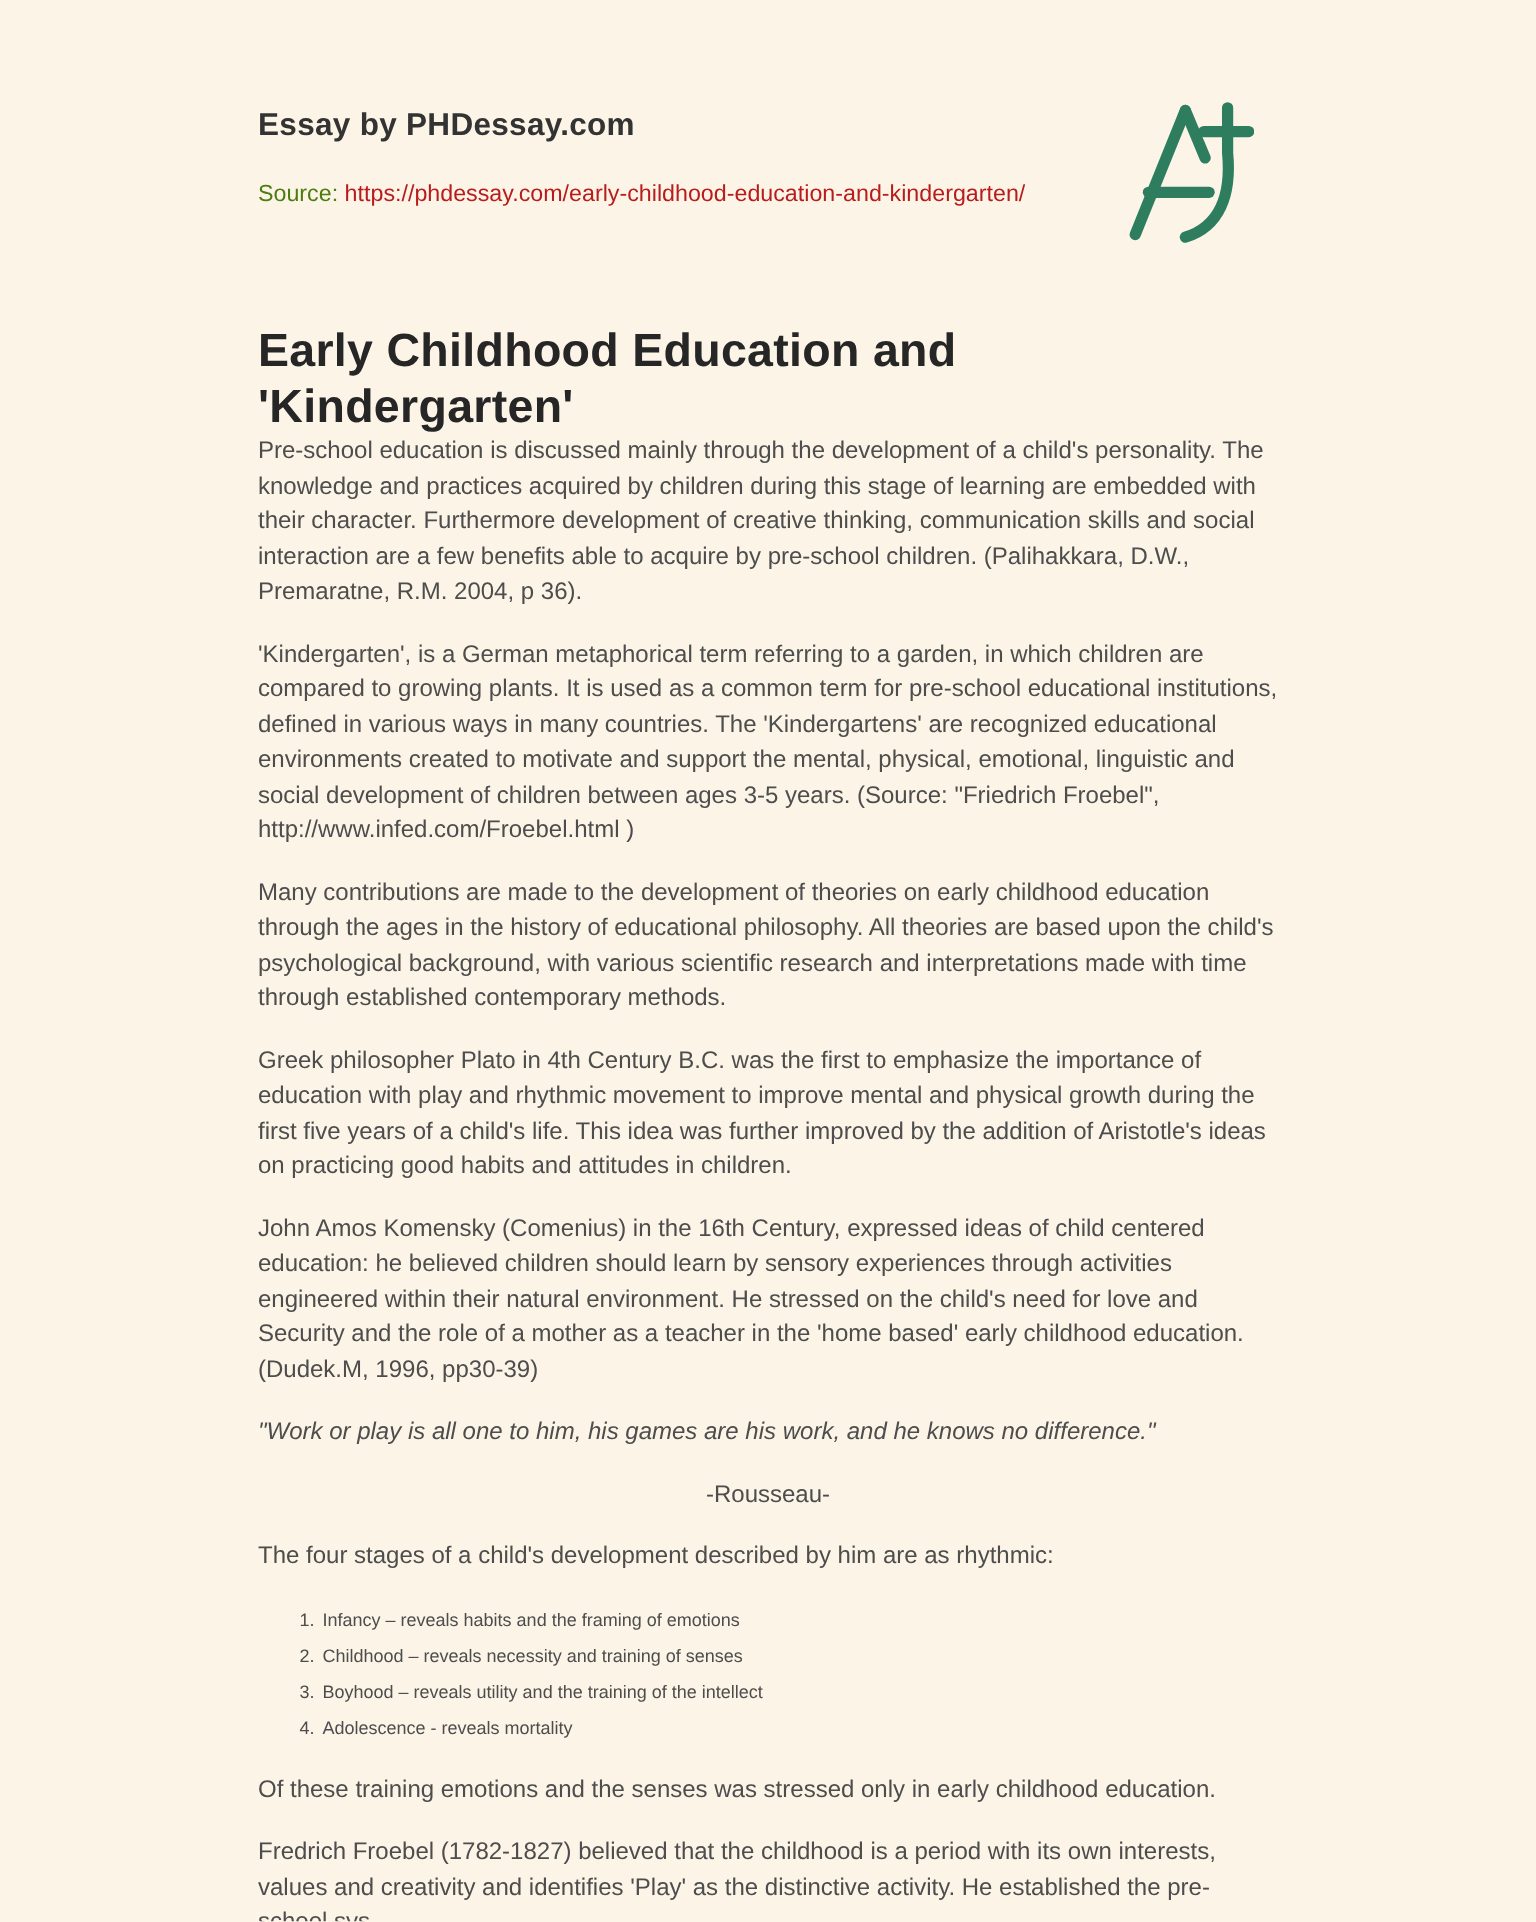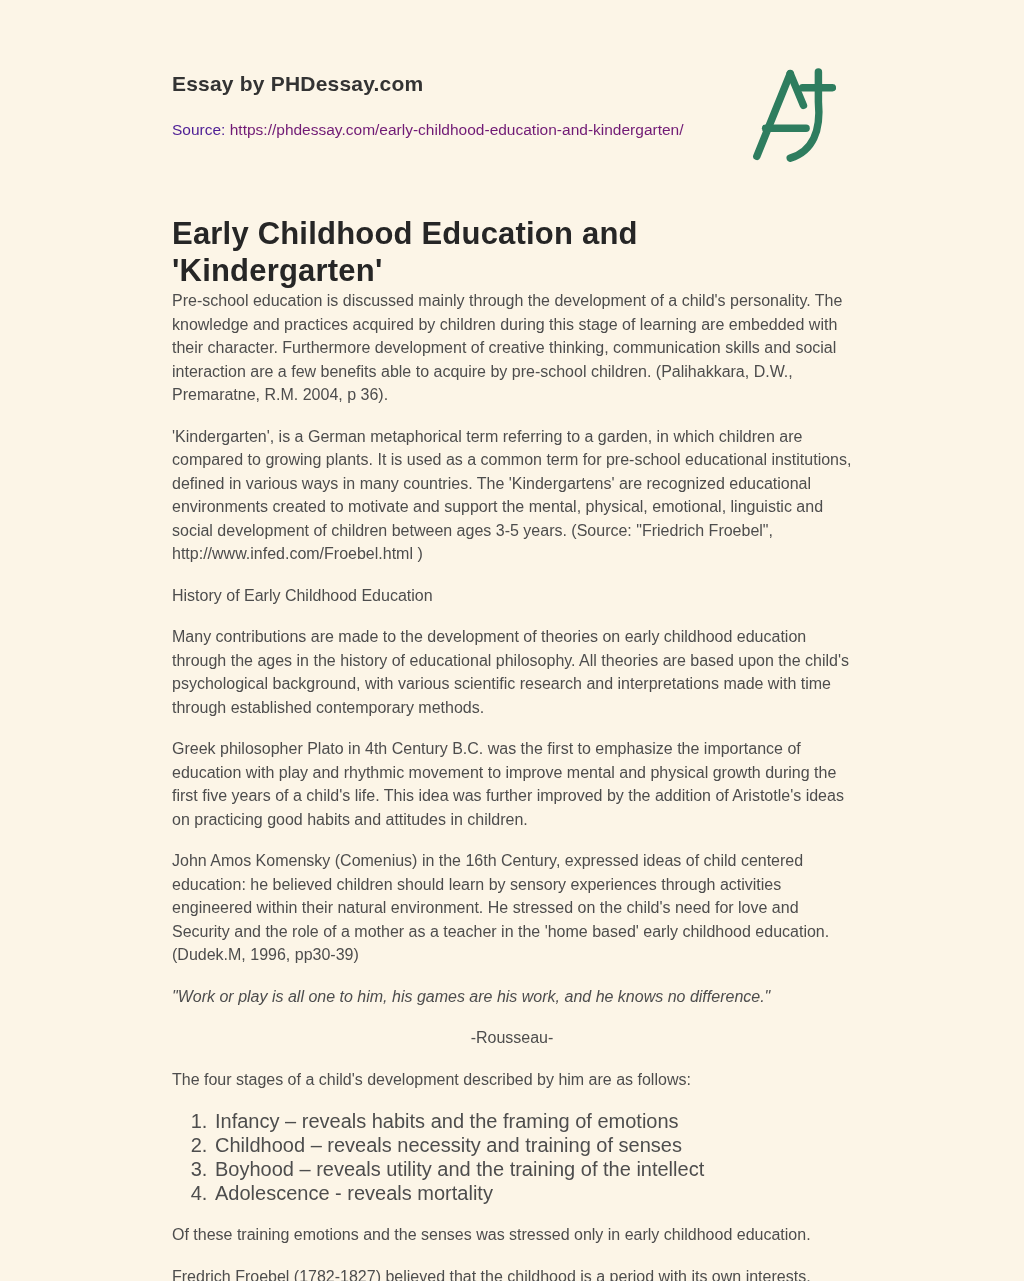--- a/index.html
+++ b/index.html
@@ -23,24 +23,24 @@
     font-size: 21px;
     font-weight: 600;
     color: #333333;
     letter-spacing: 0.2px;
   }
   .source-line {
     margin-top: 25px;
     font-size: 15.5px;
   }
   .source-label {
-    color: #4c1d95;
+    color: #4d7c0f;
   }
   .source-url {
-    color: #701a75;
+    color: #b91c1c;
     text-decoration: none;
   }
   .logo {
     position: absolute;
     top: 66px;
     right: 112px;
     width: 88px;
     height: 98px;
   }
   .article-title {
@@ -71,21 +71,21 @@
   .quote-attribution {
     margin: 0 0 18px 41px;
     font-size: 16px;
     line-height: 23.5px;
     color: #4d4d4d;
     text-align: center;
   }
   ol.stages {
     margin: 0 0 18px 0;
     padding-left: 41px;
-    font-size: 20px;
+    font-size: 12px;
     line-height: 24px;
     color: #4d4d4d;
   }
   ol.stages li {
     padding-left: 2px;
   }
 </style>
 </head>
 <body>
 
@@ -111,34 +111,33 @@
   </div>
 
   <h1 class="article-title">Early Childhood Education and 'Kindergarten'</h1>
 
   <div class="body-copy">
 
     <p>Pre-school education is discussed mainly through the development of a child's personality. The knowledge and practices acquired by children during this stage of learning are embedded with their character. Furthermore development of creative thinking, communication skills and social interaction are a few benefits able to acquire by pre-school children. (Palihakkara, D.W., Premaratne, R.M. 2004, p 36).</p>
 
     <p>'Kindergarten', is a German metaphorical term referring to a garden, in which children are compared to growing plants. It is used as a common term for pre-school educational institutions, defined in various ways in many countries. The 'Kindergartens' are recognized educational environments created to motivate and support the mental, physical, emotional, linguistic and social development of children between ages 3-5 years. (Source: "Friedrich Froebel", http://www.infed.com/Froebel.html )</p>
 
-    <p class="section-heading">History of Early Childhood Education</p>
 
     <p>Many contributions are made to the development of theories on early childhood education through the ages in the history of educational philosophy. All theories are based upon the child's psychological background, with various scientific research and interpretations made with time through established contemporary methods.</p>
 
     <p>Greek philosopher Plato in 4th Century B.C. was the first to emphasize the importance of education with play and rhythmic movement to improve mental and physical growth during the first five years of a child's life. This idea was further improved by the addition of Aristotle's ideas on practicing good habits and attitudes in children.</p>
 
     <p><span>John Amos Komensky (Comenius) in the 16th Century, expressed ideas of child centered education: he believed children should learn by sensory experiences through activities engineered within their natural environment. He stressed on the child's need for love and</span><br><span>Security and the role of a mother as a teacher in the 'home based' early childhood education. (Dudek.M, 1996, pp30-39)</span></p>
 
 
     <p class="quote">"Work or play is all one to him, his games are his work, and he knows no difference."</p>
 
     <p class="quote-attribution">-Rousseau-</p>
 
-    <p>The four stages of a child's development described by him are as follows:</p>
+    <p>The four stages of a child's development described by him are as rhythmic:</p>
 
     <ol class="stages">
       <li>Infancy – reveals habits and the framing of emotions</li>
       <li>Childhood – reveals necessity and training of senses</li>
       <li>Boyhood – reveals utility and the training of the intellect</li>
       <li>Adolescence - reveals mortality</li>
     </ol>
 
     <p>Of these training emotions and the senses was stressed only in early childhood education.</p>
 

